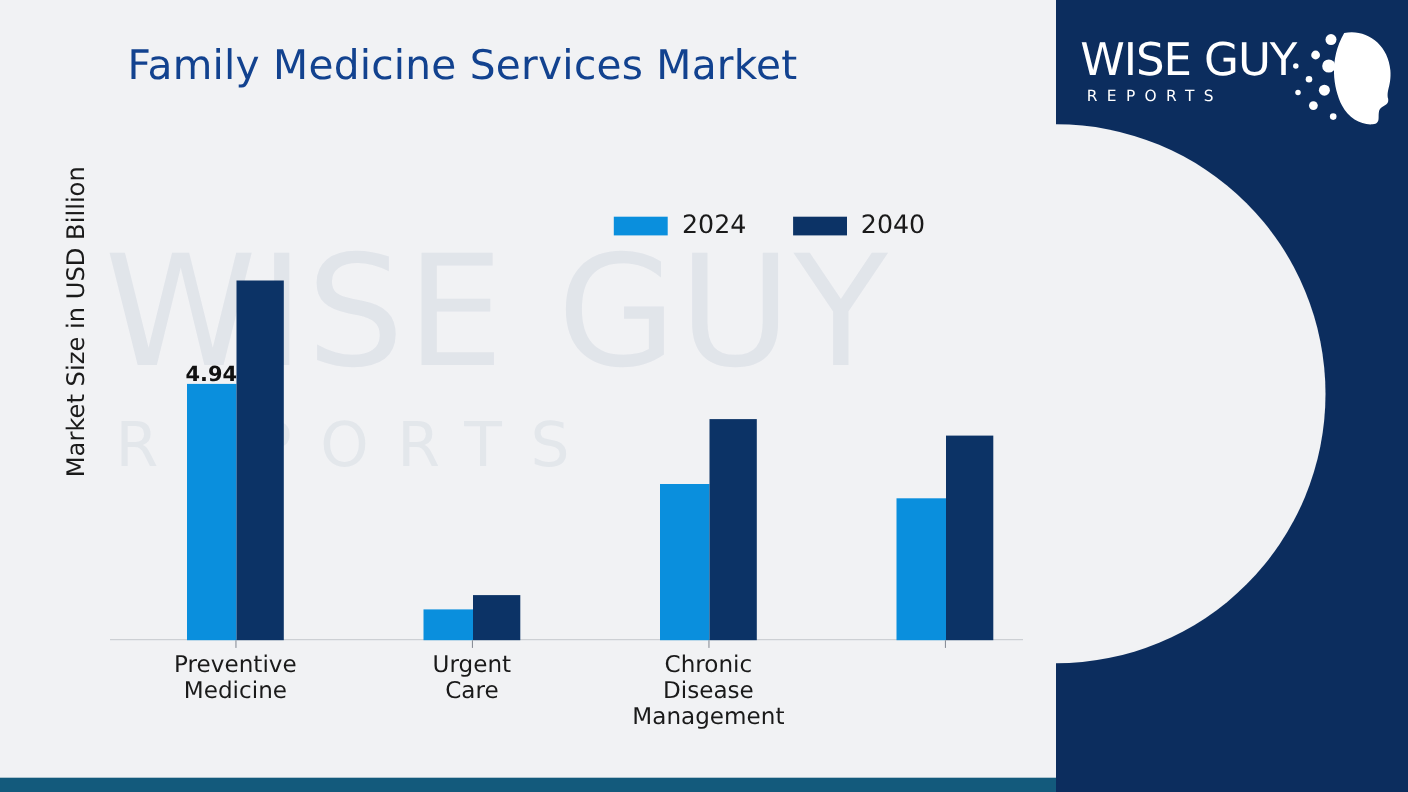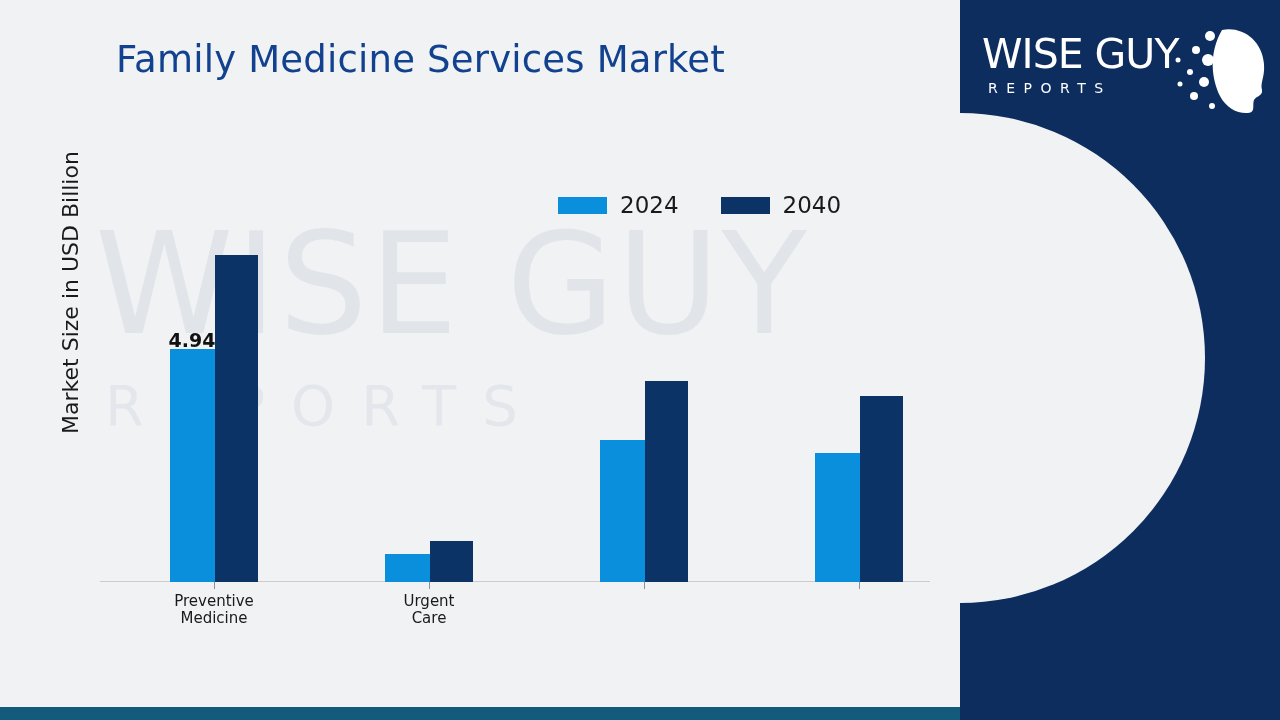--- a/index.html
+++ b/index.html
@@ -140,21 +140,21 @@
   .tick {
     position: absolute;
     top: 352px;
     width: 1px;
     height: 7px;
     background: #8b9099;
   }
   .cat-label {
     position: absolute;
     top: 363px;
-    font-size: 15px;
+    font-size: 21px;
     color: #1a1a1a;
     text-align: center;
     line-height: 1.12;
     transform: translateX(-50%);
     white-space: pre-line;
   }
 
   
   .right-panel {
     position: absolute;
@@ -251,20 +251,23 @@
 
       <div class="bar c2024" style="left:285px;width:45px;height:28px"></div>
       <div class="bar c2032" style="left:330px;width:43px;height:41px"></div>
       <div class="tick" style="left:329px"></div>
       <div class="cat-label" style="left:329px">Urgent
 Care</div>
 
       <div class="bar c2024" style="left:500px;width:45px;height:142px"></div>
       <div class="bar c2032" style="left:545px;width:43px;height:201px"></div>
       <div class="tick" style="left:544px"></div>
+      <div class="cat-label" style="left:544px">Chronic
+Disease
+Management</div>
 
       <div class="bar c2024" style="left:715px;width:45px;height:129px"></div>
       <div class="bar c2032" style="left:760px;width:43px;height:186px"></div>
       <div class="tick" style="left:759px"></div>
     </div>
 
     <div class="bottom-strip"></div>
   </div>
 
   <div class="right-panel">

